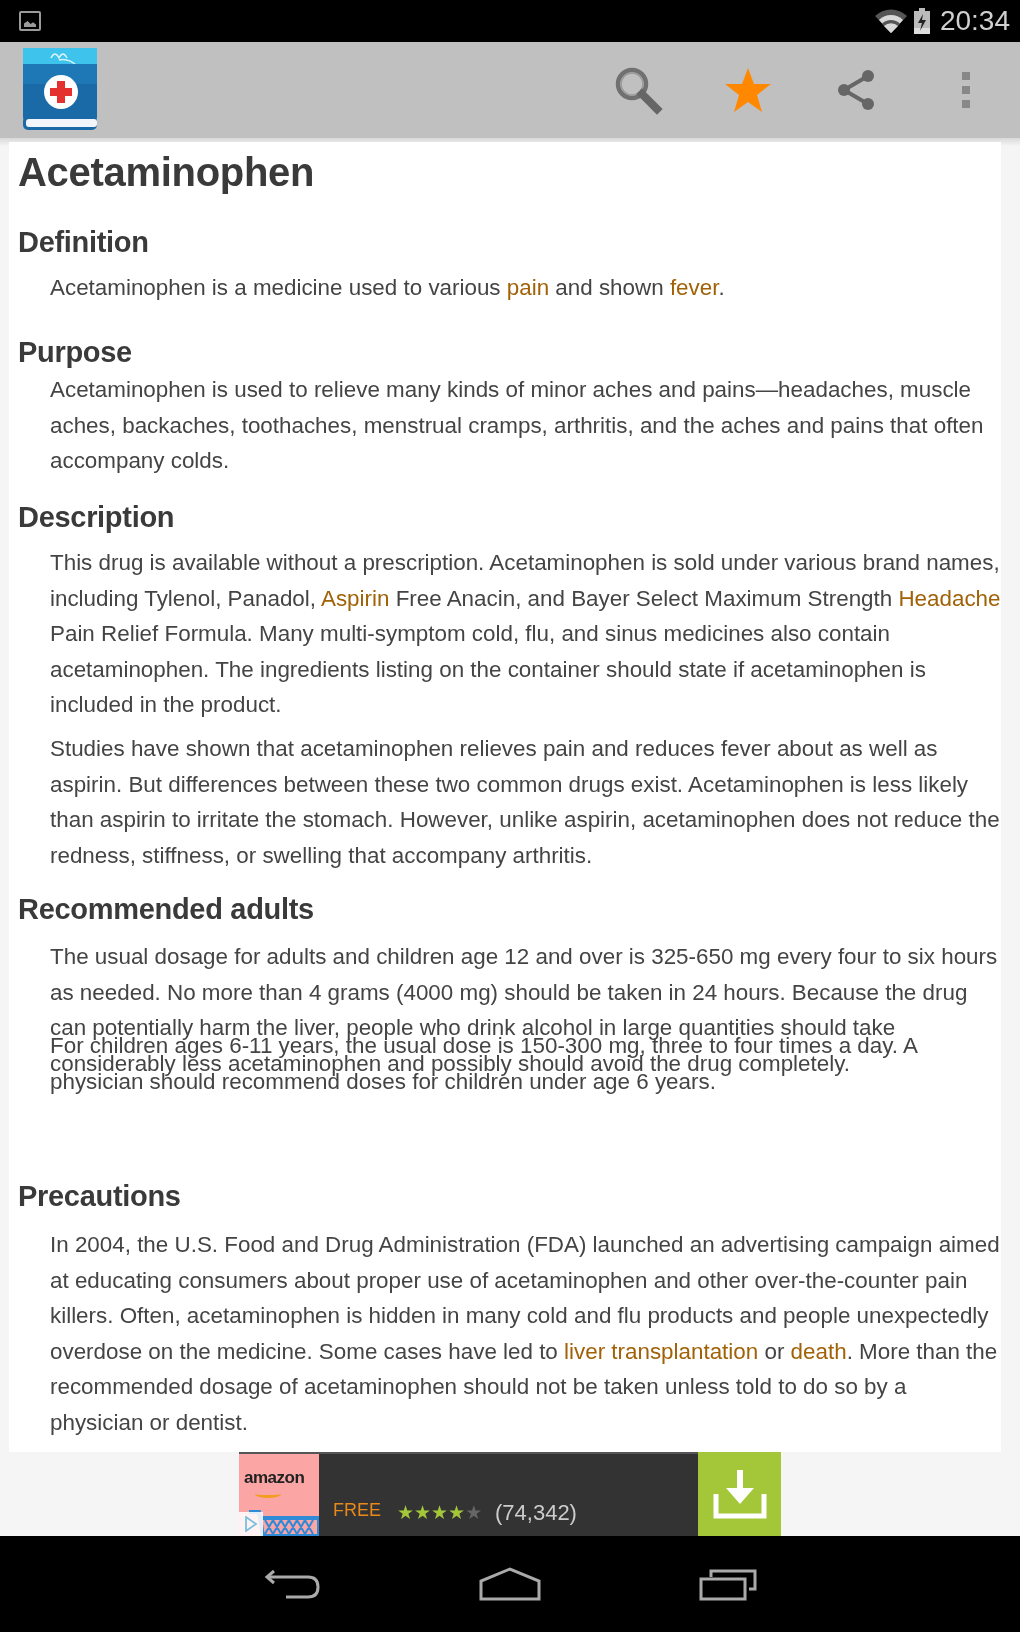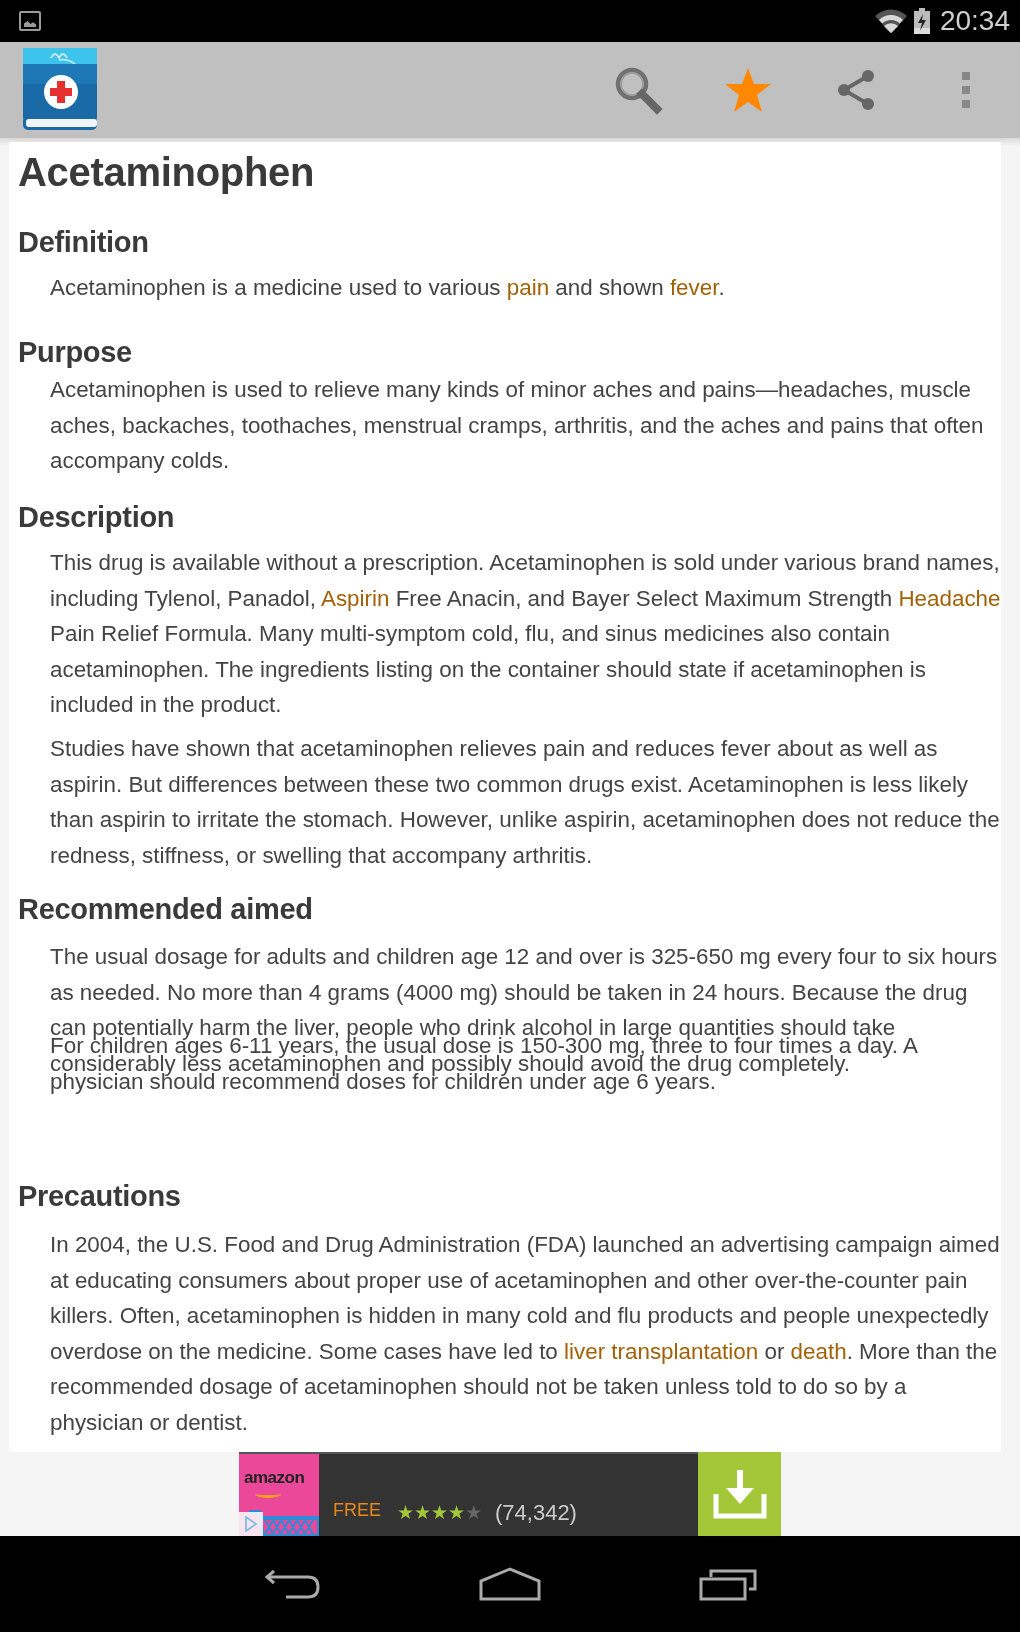--- a/index.html
+++ b/index.html
@@ -27,21 +27,21 @@
 
   
   .content-card { position: absolute; left: 9px; top: 142px; width: 992px; height: 1310px; background: #ffffff; }
   .page-title { position: absolute; left: 9px; top: 148px; font-size: 40px; font-weight: bold; color: #3a3a3a; letter-spacing: -0.3px; }
   .section-heading { position: absolute; left: 18px; font-size: 29px; font-weight: bold; color: #3a3a3a; letter-spacing: -0.3px; }
   .para { position: absolute; left: 50px; width: 955px; font-size: 22.4px; line-height: 35.6px; color: #444444; }
   .para a { color: #a16207; text-decoration: none; }
 
   
   .ad-banner { position: absolute; left: 239px; top: 1452px; width: 542px; height: 84px; background: #333333; border-top: 2px solid #555; }
-  .ad-logo { position: absolute; left: 0; top: 0; width: 80px; height: 82px; background: #ec4899; overflow: hidden; }
+  .ad-logo { position: absolute; left: 0; top: 0; width: 80px; height: 82px; background: #fca5a5; overflow: hidden; }
   .ad-logo-text { position: absolute; left: 5px; top: 14px; font-size: 17px; font-weight: bold; color: #222; letter-spacing: -0.5px; }
   .ad-logo-smile { position: absolute; left: 16px; top: 36px; width: 26px; height: 8px; border-bottom: 3px solid #f19e1f; border-radius: 0 0 50% 50%; }
   .ad-cart { position: absolute; left: 10px; top: 52px; width: 70px; height: 30px; }
   .ad-choices { position: absolute; left: 0; bottom: 0; width: 24px; height: 24px; background: rgba(255,255,255,0.85); display: flex; align-items: center; justify-content: center; }
   .ad-title { position: absolute; left: 94px; top: 10px; font-size: 26px; color: #ffffff; }
   .ad-price { position: absolute; left: 94px; top: 46px; font-size: 18px; color: #e8891a; }
   .ad-stars { position: absolute; left: 158px; top: 47px; font-size: 19px; letter-spacing: 0px; }
   .ad-stars .on { color: #a4c639; }
   .ad-stars .off { color: #666666; }
   .ad-count { position: absolute; left: 256px; top: 46px; font-size: 22px; color: #cccccc; }
@@ -126,21 +126,21 @@
 <div class="section-heading" style="top:226px;">Definition</div>
 <div class="para" style="top:270px;"><span>Acetaminophen is a medicine used to various </span><a>pain</a><span> and shown </span><a>fever</a><span>.</span></div>
 
 <div class="section-heading" style="top:328px;margin-top:8px;">Purpose</div>
 <div class="para" style="top:372px;"><span>Acetaminophen is used to relieve many kinds of minor aches and pains—headaches, muscle aches, backaches, toothaches, menstrual cramps, arthritis, and the aches and pains that often accompany colds.</span></div>
 
 <div class="section-heading" style="top:501px;">Description</div>
 <div class="para" style="top:545px;"><span>This drug is available without a prescription. Acetaminophen is sold under various brand names, including Tylenol, Panadol, </span><a>Aspirin</a><span> Free Anacin, and Bayer Select Maximum Strength </span><a>Headache</a><span> Pain Relief Formula. Many multi-symptom cold, flu, and sinus medicines also contain acetaminophen. The ingredients listing on the container should state if acetaminophen is included in the product.</span></div>
 <div class="para" style="top:731px;"><span>Studies have shown that acetaminophen relieves pain and reduces fever about as well as aspirin. But differences between these two common drugs exist. Acetaminophen is less likely than aspirin to irritate the stomach. However, unlike aspirin, acetaminophen does not reduce the redness, stiffness, or swelling that accompany arthritis.</span></div>
 
-<div class="section-heading" style="top:893px;">Recommended aimed</div>
+<div class="section-heading" style="top:893px;">Recommended adults</div>
 <div class="para" style="top:939px;"><span>The usual dosage for adults and children age 12 and over is 325-650 mg every four to six hours as needed. No more than 4 grams (4000 mg) should be taken in 24 hours. Because the drug can potentially harm the liver, people who drink alcohol in large quantities should take considerably less acetaminophen and possibly should avoid the drug completely.</span></div>
 <div class="para" style="top:1028px;"><span>For children ages 6-11 years, the usual dose is 150-300 mg, three to four times a day. A physician should recommend doses for children under age 6 years.</span></div>
 
 <div class="section-heading" style="top:1180px;">Precautions</div>
 <div class="para" style="top:1227px;"><span>In 2004, the U.S. Food and Drug Administration (FDA) launched an advertising campaign aimed at educating consumers about proper use of acetaminophen and other over-the-counter pain killers. Often, acetaminophen is hidden in many cold and flu products and people unexpectedly overdose on the medicine. Some cases have led to </span><a>liver transplantation</a><span> or </span><a>death</a><span>. More than the recommended dosage of acetaminophen should not be taken unless told to do so by a physician or dentist.</span></div>
 
 <div class="ad-banner">
   <div class="ad-logo">
     <span class="ad-logo-text">amazon</span>
     <div class="ad-logo-smile"></div>

